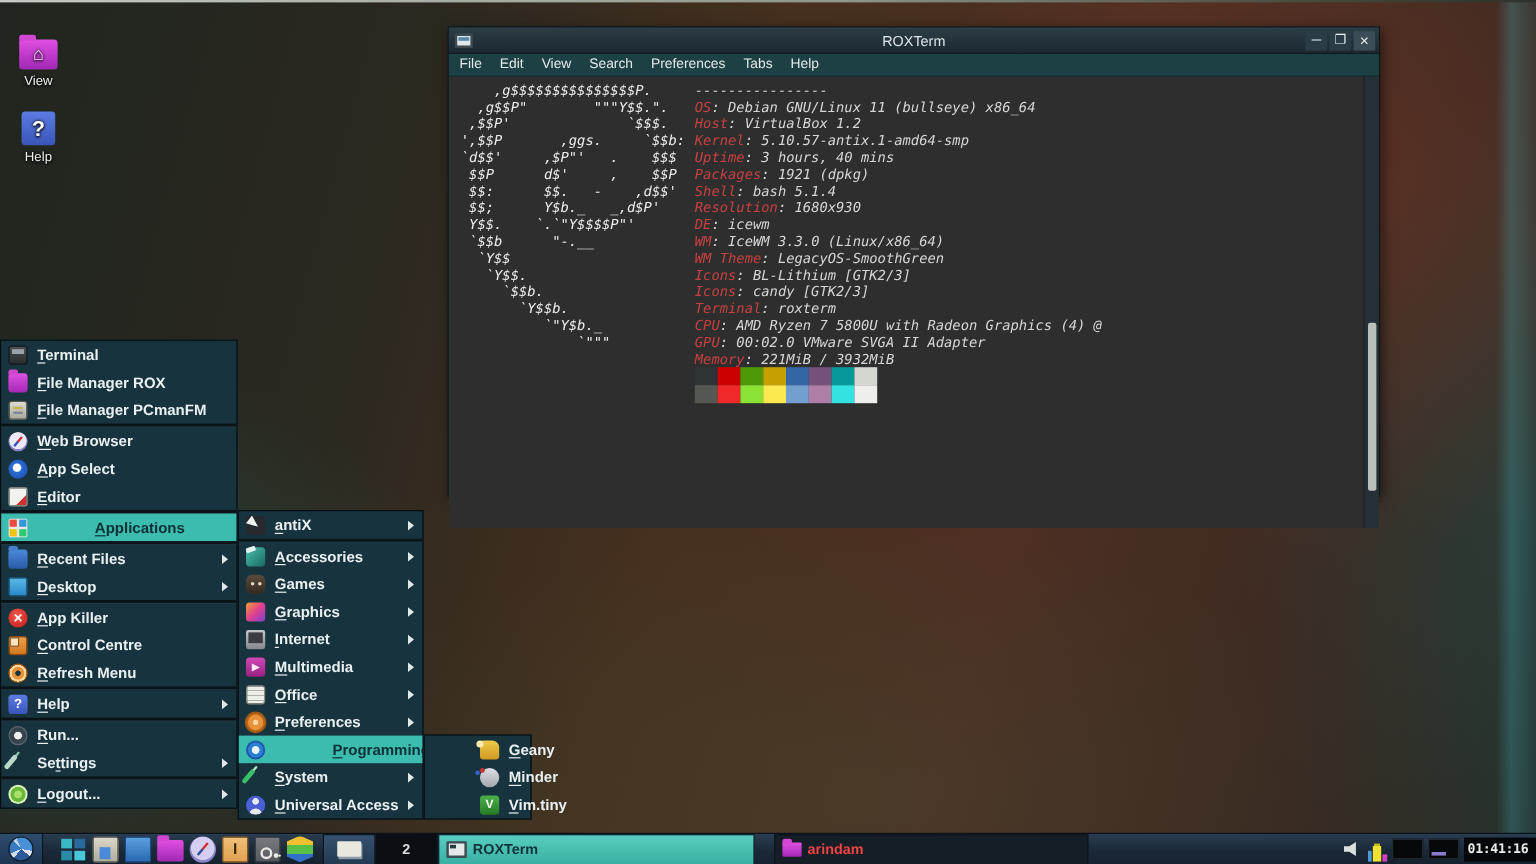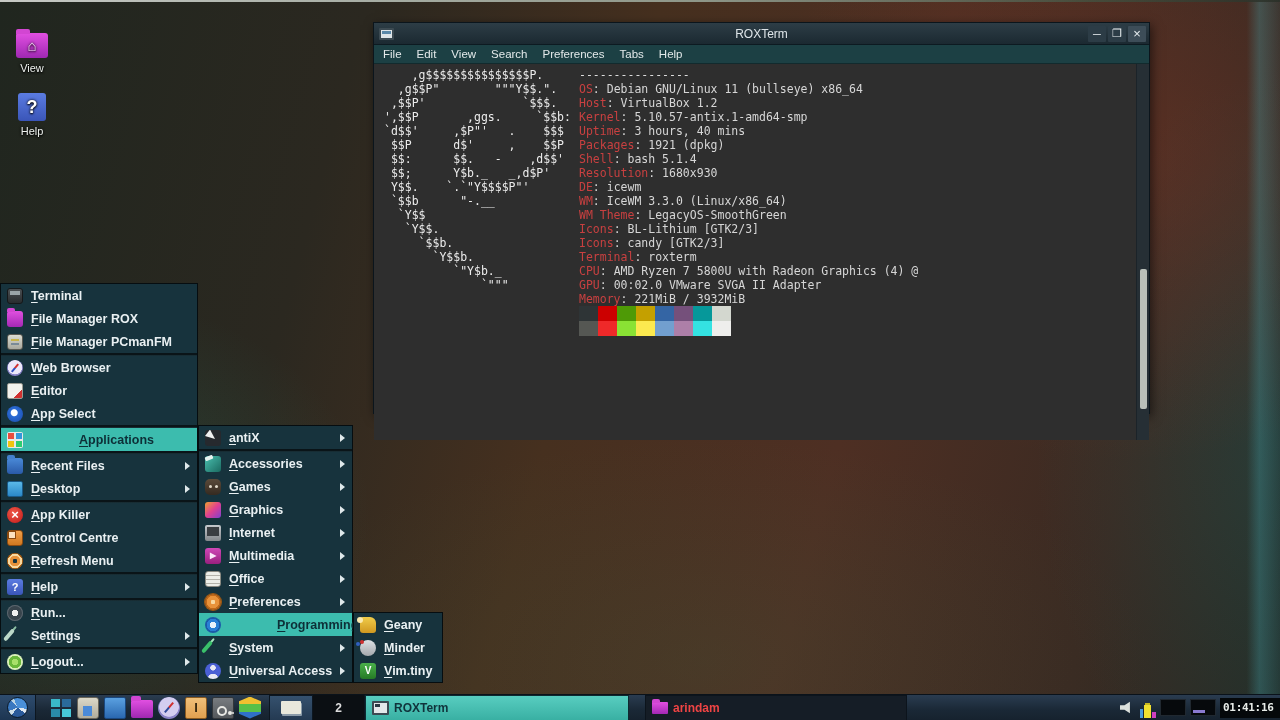--- a/index.html
+++ b/index.html
@@ -44,21 +44,21 @@
   .win-icon::after { content:""; position:absolute; left:1px; right:1px; top:1px; height:3px; background:#5a88a8; }
   .win-title { position:absolute; left:0; right:0; text-align:center; color:#dde4e8; font-size:12px; }
   .win-btns { margin-left:auto; display:flex; gap:2px; padding-right:3px; z-index:1; }
   .win-btn { width:18px; height:16px; display:flex; align-items:center; justify-content:center;
     color:#e8eef0; font-size:11px; background:#2c3c46; border-radius:1px; cursor:default; }
   .win-btn.close { background:#3d4d58; font-size:13px; }
   .menubar { height:19px; background:#1c4044; border-bottom:1px solid #122a2d; display:flex;
     align-items:center; padding-left:9px; gap:15px; }
   .mb-item { color:#e3e9ea; font-size:11.5px; }
   .term-body { position:relative; height:376px; background:#2e2e2e; overflow:hidden;
-    font-family:"DejaVu Sans Mono", monospace; font-size:11.5px; line-height:14px; color:#d6d6d6; }
+    font-family:"DejaVu Sans Mono", monospace; font-size:11.5px; line-height:14px; color:#d6d6d6;font-style:italic; }
   .ascii { position:absolute; left:10px; top:4px; white-space:pre; color:#ececec;
     font-family:inherit; font-size:inherit; line-height:inherit; }
   .infocol { position:absolute; left:205px; top:4px; }
   .iline { white-space:pre; }
   .ihead { color:#dcdcdc; }
   .ilabel { color:#c84040; }
   .ival { color:#d6d6d6; }
   .prow { height:15px; margin-left:0; }
   .prow:first-of-type { margin-top:9px; }
   .pblock { display:inline-block; width:19px; height:15px; vertical-align:top; }
@@ -66,21 +66,21 @@
   .scrollarea { position:absolute; top:0; right:0; bottom:0; width:13px; background:#262f35;
     border-left:1px solid #1b2329; }
   .scrollthumb { position:absolute; left:3px; width:7px; top:205px; height:140px;
     background:#b9bfb9; border-radius:2px; }
 
   
   .menu { position:absolute; background:#17333d; border:1px solid #060d10; z-index:6;
     display:flex; flex-direction:column; }
   .menu-root { left:0; top:283px; width:198px; }
   .menu-apps { left:198px; top:425px; width:155px; }
-  .menu-prog { left:353px; top:612px; width:90px; }
+  .menu-prog { left:353px; top:612px; width:90px;padding-left:40px; }
   .mrow { height:23px; display:flex; align-items:center; color:#e9f0f2; font-size:12.5px;
     font-weight:bold; cursor:default; }
   .mrow.hl { background:#3cbcae; color:#0d2f37;gap:48px; }
   .msep { height:3px; background:linear-gradient(#0a1418, #0a1418 66%, #24444e); }
   .mlabel u { text-decoration:underline; text-underline-offset:2px; }
   .marrow { width:0; height:0; border-left:5px solid #dfe8ea; border-top:4px solid transparent;
     border-bottom:4px solid transparent; margin-left:auto; margin-right:7px; }
   .hl .marrow { border-left-color:#0e3038; }
 
   
@@ -315,26 +315,26 @@
       <div class="mrow">
         <span class="mi ic-file-manager"></span>
         <span class="mlabel"><u>F</u>ile Manager PCmanFM</span>
       </div>
       <div class="msep"></div>
       <div class="mrow">
         <span class="mi ic-web-browser"></span>
         <span class="mlabel"><u>W</u>eb Browser</span>
       </div>
       <div class="mrow">
+        <span class="mi ic-app-select"></span>
+        <span class="mlabel"><u>A</u>pp Select</span>
+      </div>
+      <div class="mrow">
         <span class="mi ic-editor"></span>
         <span class="mlabel"><u>E</u>ditor</span>
-      </div>
-      <div class="mrow">
-        <span class="mi ic-app-select"></span>
-        <span class="mlabel"><u>A</u>pp Select</span>
       </div>
       <div class="msep"></div>
       <div class="mrow hl">
         <span class="mi ic-applications"></span>
         <span class="mlabel"><u>A</u>pplications</span>
         <span class="marrow"></span>
       </div>
       <div class="msep"></div>
       <div class="mrow">
         <span class="mi ic-recent-files"></span>

